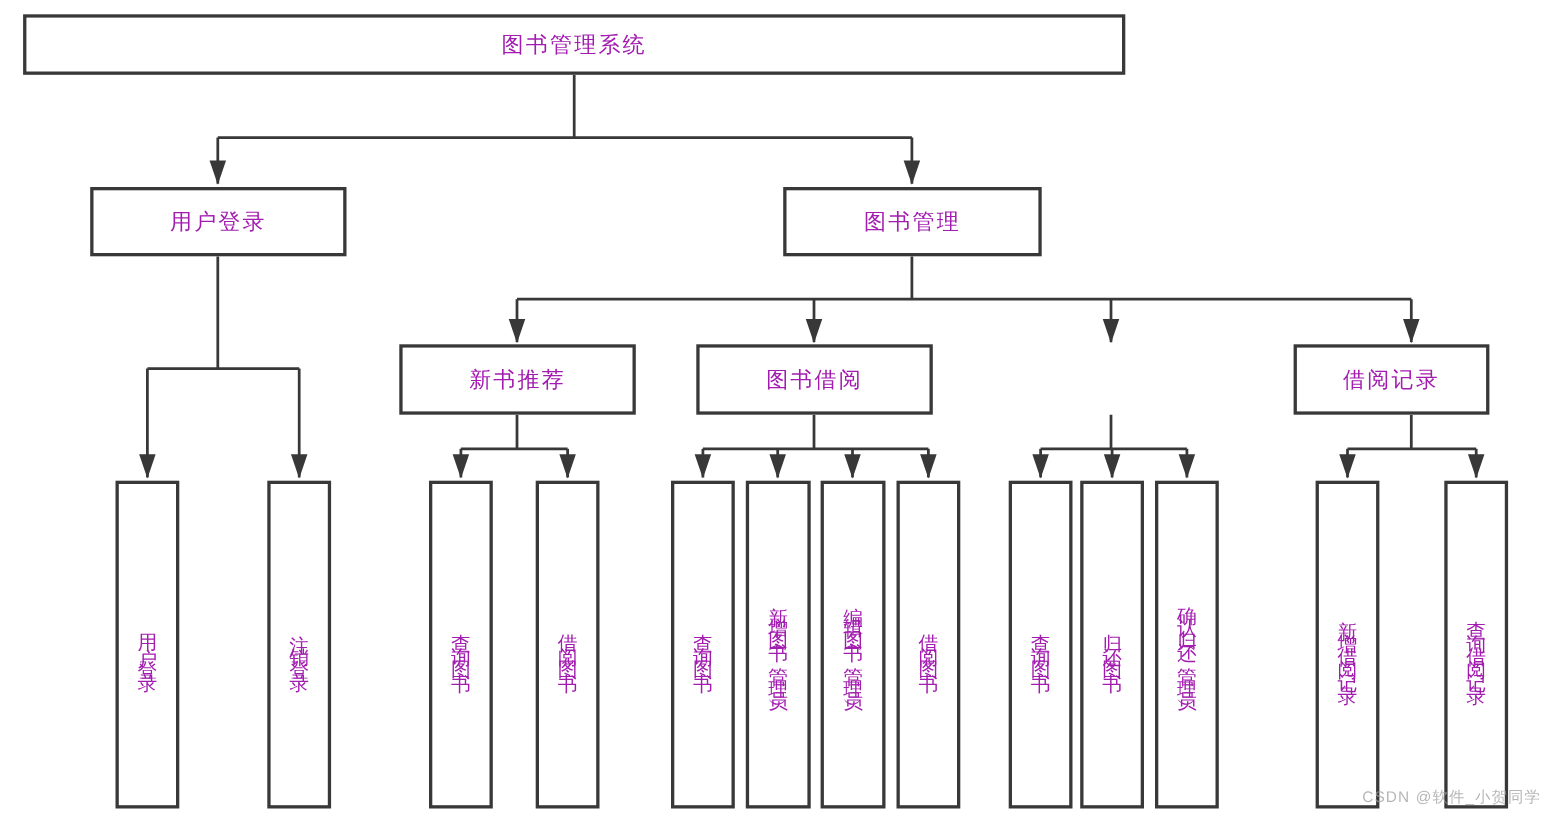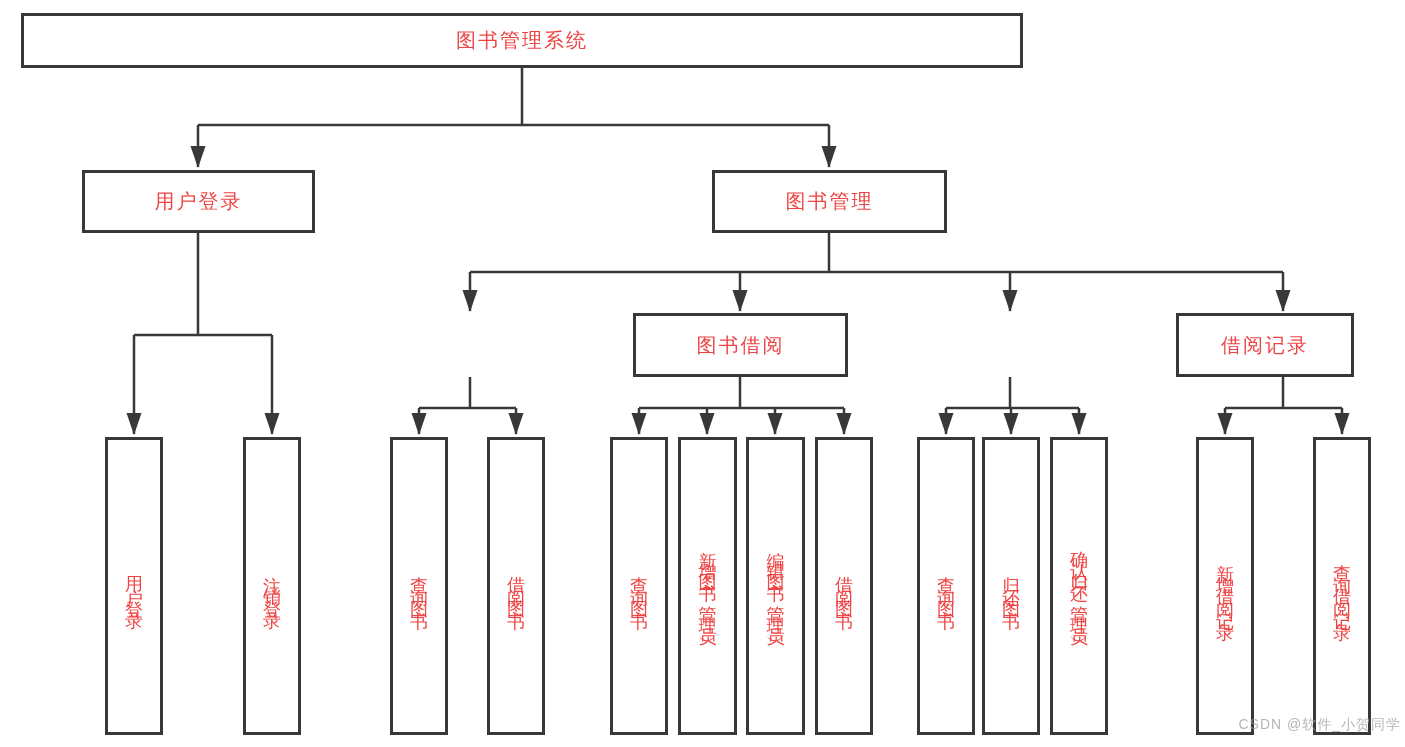--- a/index.html
+++ b/index.html
@@ -20,21 +20,21 @@
     left: 0; top: 0;
     width: 1405px;
     height: 747px;
     pointer-events: none;
   }
   .box {
     position: absolute;
     box-sizing: border-box;
     border: 3px solid #383838;
     background: #ffffff;
-    color: #ef4444;
+    color: #a21caf;
     display: flex;
     align-items: center;
     justify-content: center;
   }
   .hbox {
     font-size: 20px;
     letter-spacing: 2px;
     white-space: nowrap;
   }
   .vbox {
@@ -102,20 +102,21 @@
       <line x1="1225" y1="408" x2="1225" y2="434" marker-end="url(#arrow)"></line>
       <line x1="1342" y1="408" x2="1342" y2="434" marker-end="url(#arrow)"></line>
     </g>
   </svg>
 
   <div class="box hbox" style="left:21px; top:13px; width:1002px; height:55px;">图书管理系统</div>
 
   <div class="box hbox" style="left:82px; top:170px; width:233px; height:63px;">用户登录</div>
   <div class="box hbox" style="left:712px; top:170px; width:235px; height:63px;">图书管理</div>
 
+  <div class="box hbox" style="left:363px; top:313px; width:215px; height:64px;">新书推荐</div>
   <div class="box hbox" style="left:633px; top:313px; width:215px; height:64px;">图书借阅</div>
   <div class="box hbox" style="left:1176px; top:313px; width:178px; height:64px;">借阅记录</div>
 
   <div class="box vbox" style="left:105px; top:437px; width:58px; height:298px;">用户登录</div>
   <div class="box vbox" style="left:243px; top:437px; width:58px; height:298px;">注销登录</div>
 
   <div class="box vbox" style="left:390px; top:437px; width:58px; height:298px;">查询图书</div>
   <div class="box vbox" style="left:487px; top:437px; width:58px; height:298px;">借阅图书</div>
 
   <div class="box vbox" style="left:610px; top:437px; width:58px; height:298px;">查询图书</div>

